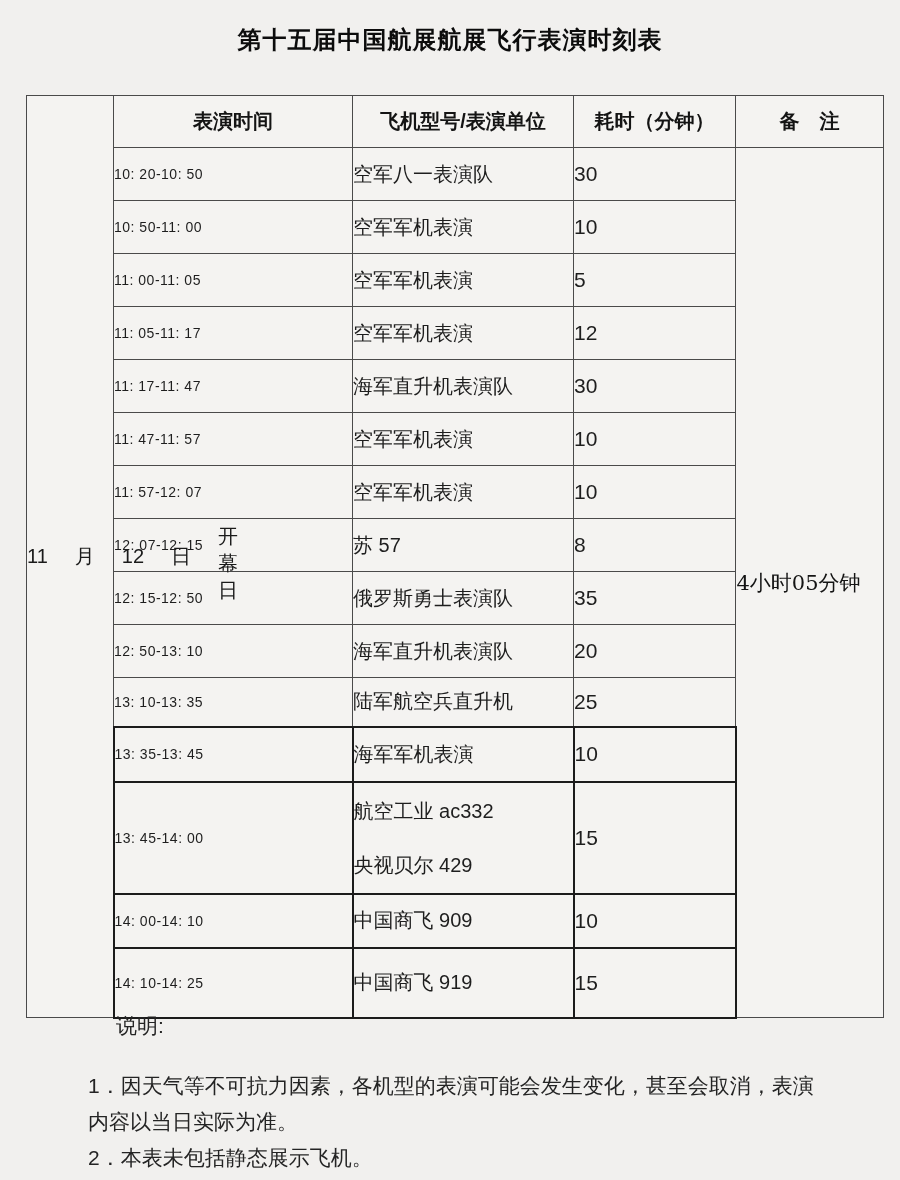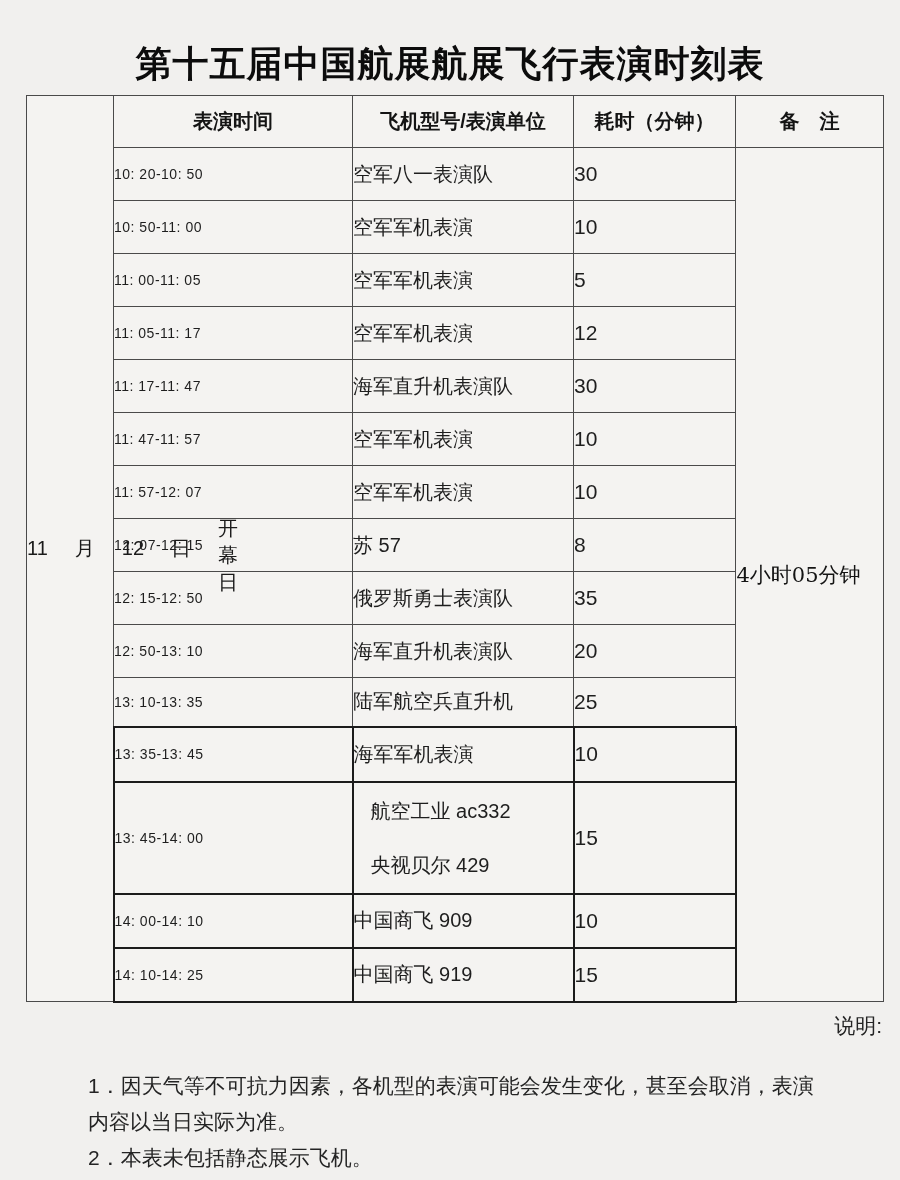--- a/index.html
+++ b/index.html
@@ -6,65 +6,65 @@
   body{
     width:900px;height:1180px;
     background:#f1f0ee;
     font-family:"Liberation Sans","DejaVu Sans",sans-serif;
     color:#1e1e1e;
     position:relative;
     overflow:hidden;
   }
   .title{
     position:absolute;top:24px;left:0;right:0;
-    margin:16px;text-align:center;
+    margin:0;text-align:center;
     font-family:"DejaVu Serif","Liberation Serif",serif;
-    font-size:36px;font-weight:700;color:#0c0c0c;
+    font-size:24px;font-weight:700;color:#0c0c0c;
     letter-spacing:1px;
   }
   table.schedule{
     position:absolute;left:26px;top:95px;
     width:857px;border-collapse:collapse;table-layout:fixed;
     background:transparent;
   }
   col.c1{width:87px;}col.c2{width:239px;}col.c3{width:221px;}
   col.c4{width:162px;}col.c5{width:148px;}
   .schedule th,.schedule td{
     border:1px solid #4a4a4a;
     padding:0;vertical-align:middle;
     background:#f4f3f1;
   }
   .schedule tr{height:53px;}
   .schedule tr:nth-child(1){height:52px;}
   .schedule tr:nth-child(12){height:49px;padding-left:13px;}
   .schedule tr:nth-child(13){height:55px;}
   .schedule tr:nth-child(14){height:112px;}
   .schedule tr:nth-child(15){height:54px;}
-  .schedule tr:nth-child(16){height:54px;border-radius:26px;}
+  .schedule tr:nth-child(16){height:70px;border-radius:26px;}
   .schedule th{font-size:20px;font-weight:700;color:#141414;}
   td.time-cell{font-size:14px;letter-spacing:0.5px;}
   td.unit-cell{font-size:20px;}
-  td.unit-cell.multiline{white-space:pre-line;line-height:2.7;padding-left:17px;}
+  td.unit-cell.multiline{white-space:pre-line;line-height:2.7;}
   td.duration-cell{font-size:21px;}
   tr.thick td{border-width:2px;border-color:#1b1b1b;}
   td.date-cell{vertical-align:middle;}
   .date-stack{
     display:flex;flex-direction:row;align-items:center;
     gap:27px;font-size:20px;color:#1a1a1a;
   }
   .date-stack .date-line:last-child{margin-top:13px;}
   td.remark-cell{
     font-family:"DejaVu Serif","Liberation Serif",serif;
     font-size:21px;color:#141414;
   }
   .notes{
     position:absolute;left:88px;top:1008px;width:794px;
     font-size:21px;color:#242424;
   }
-  .notes-heading{margin:0 0 24px 20px;line-height:36px;text-align:right;}
+  .notes-heading{margin:0 0 24px 28px;line-height:36px;}
   .note-item{white-space:pre-line;line-height:36px;margin:0;}
 </style>
 </head>
 <body>
 
 <h1 class="title">第十五届中国航展航展飞行表演时刻表</h1>
 
 <table class="schedule">
   <colgroup>
     <col class="c1">

